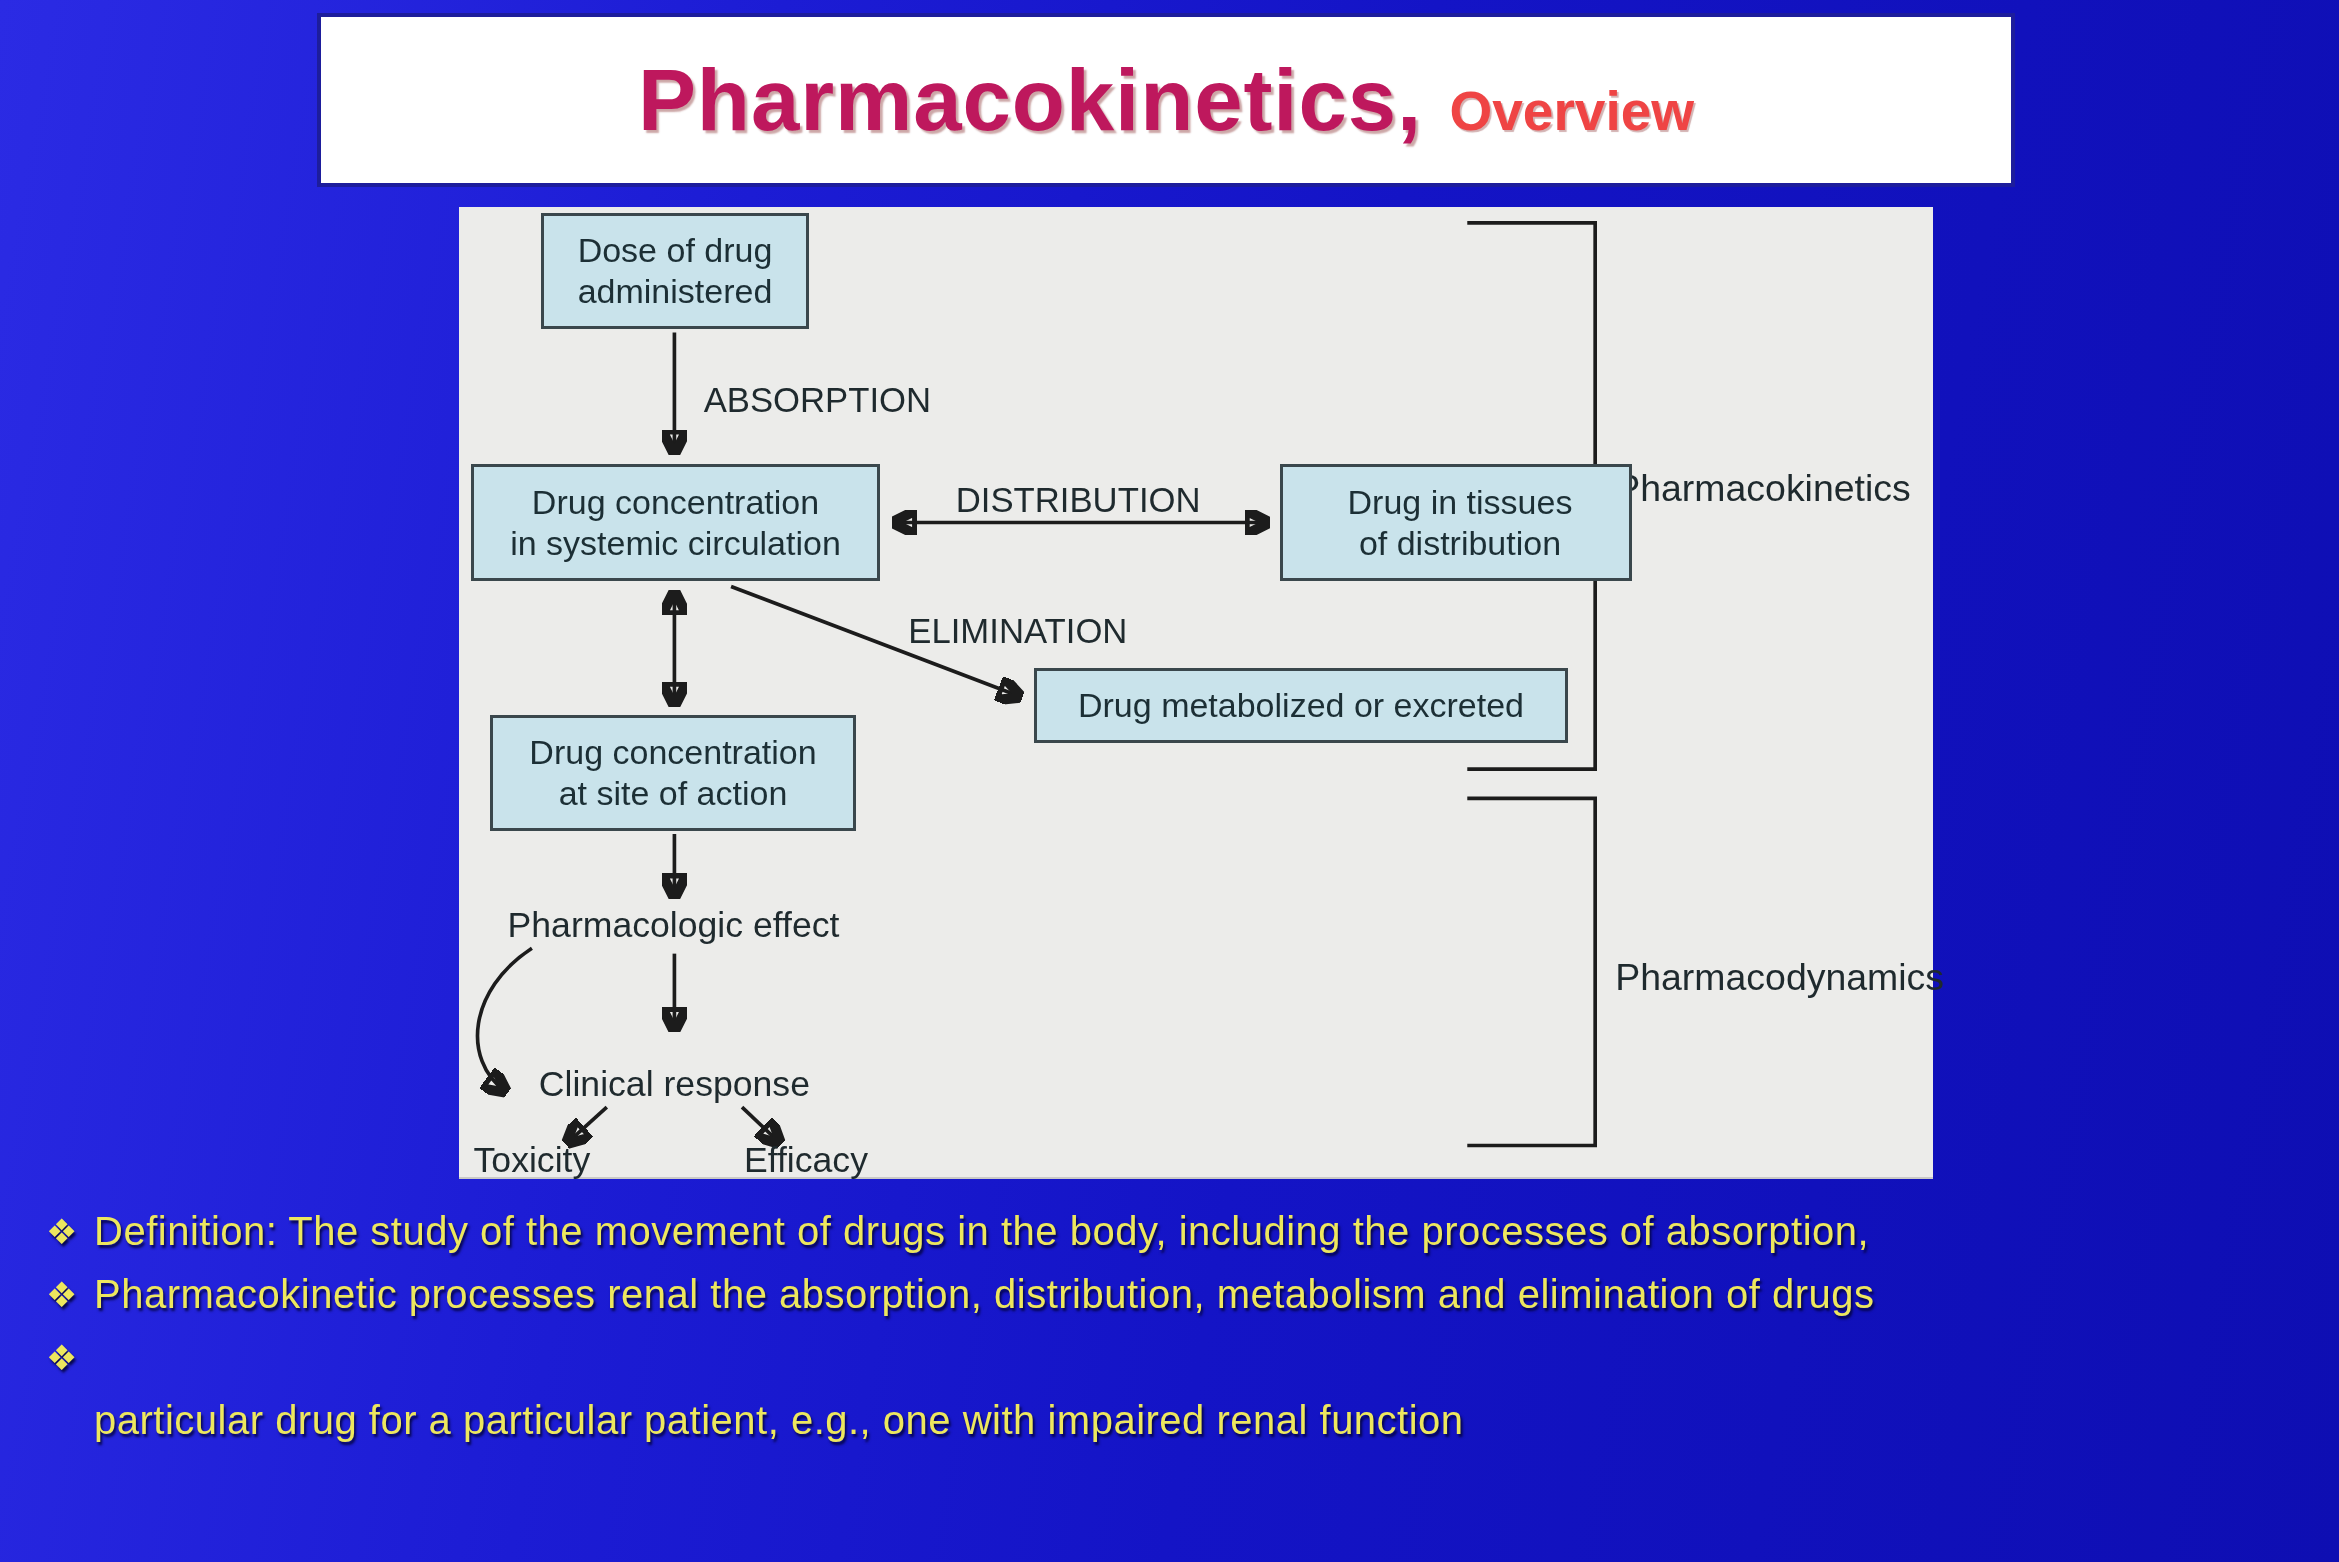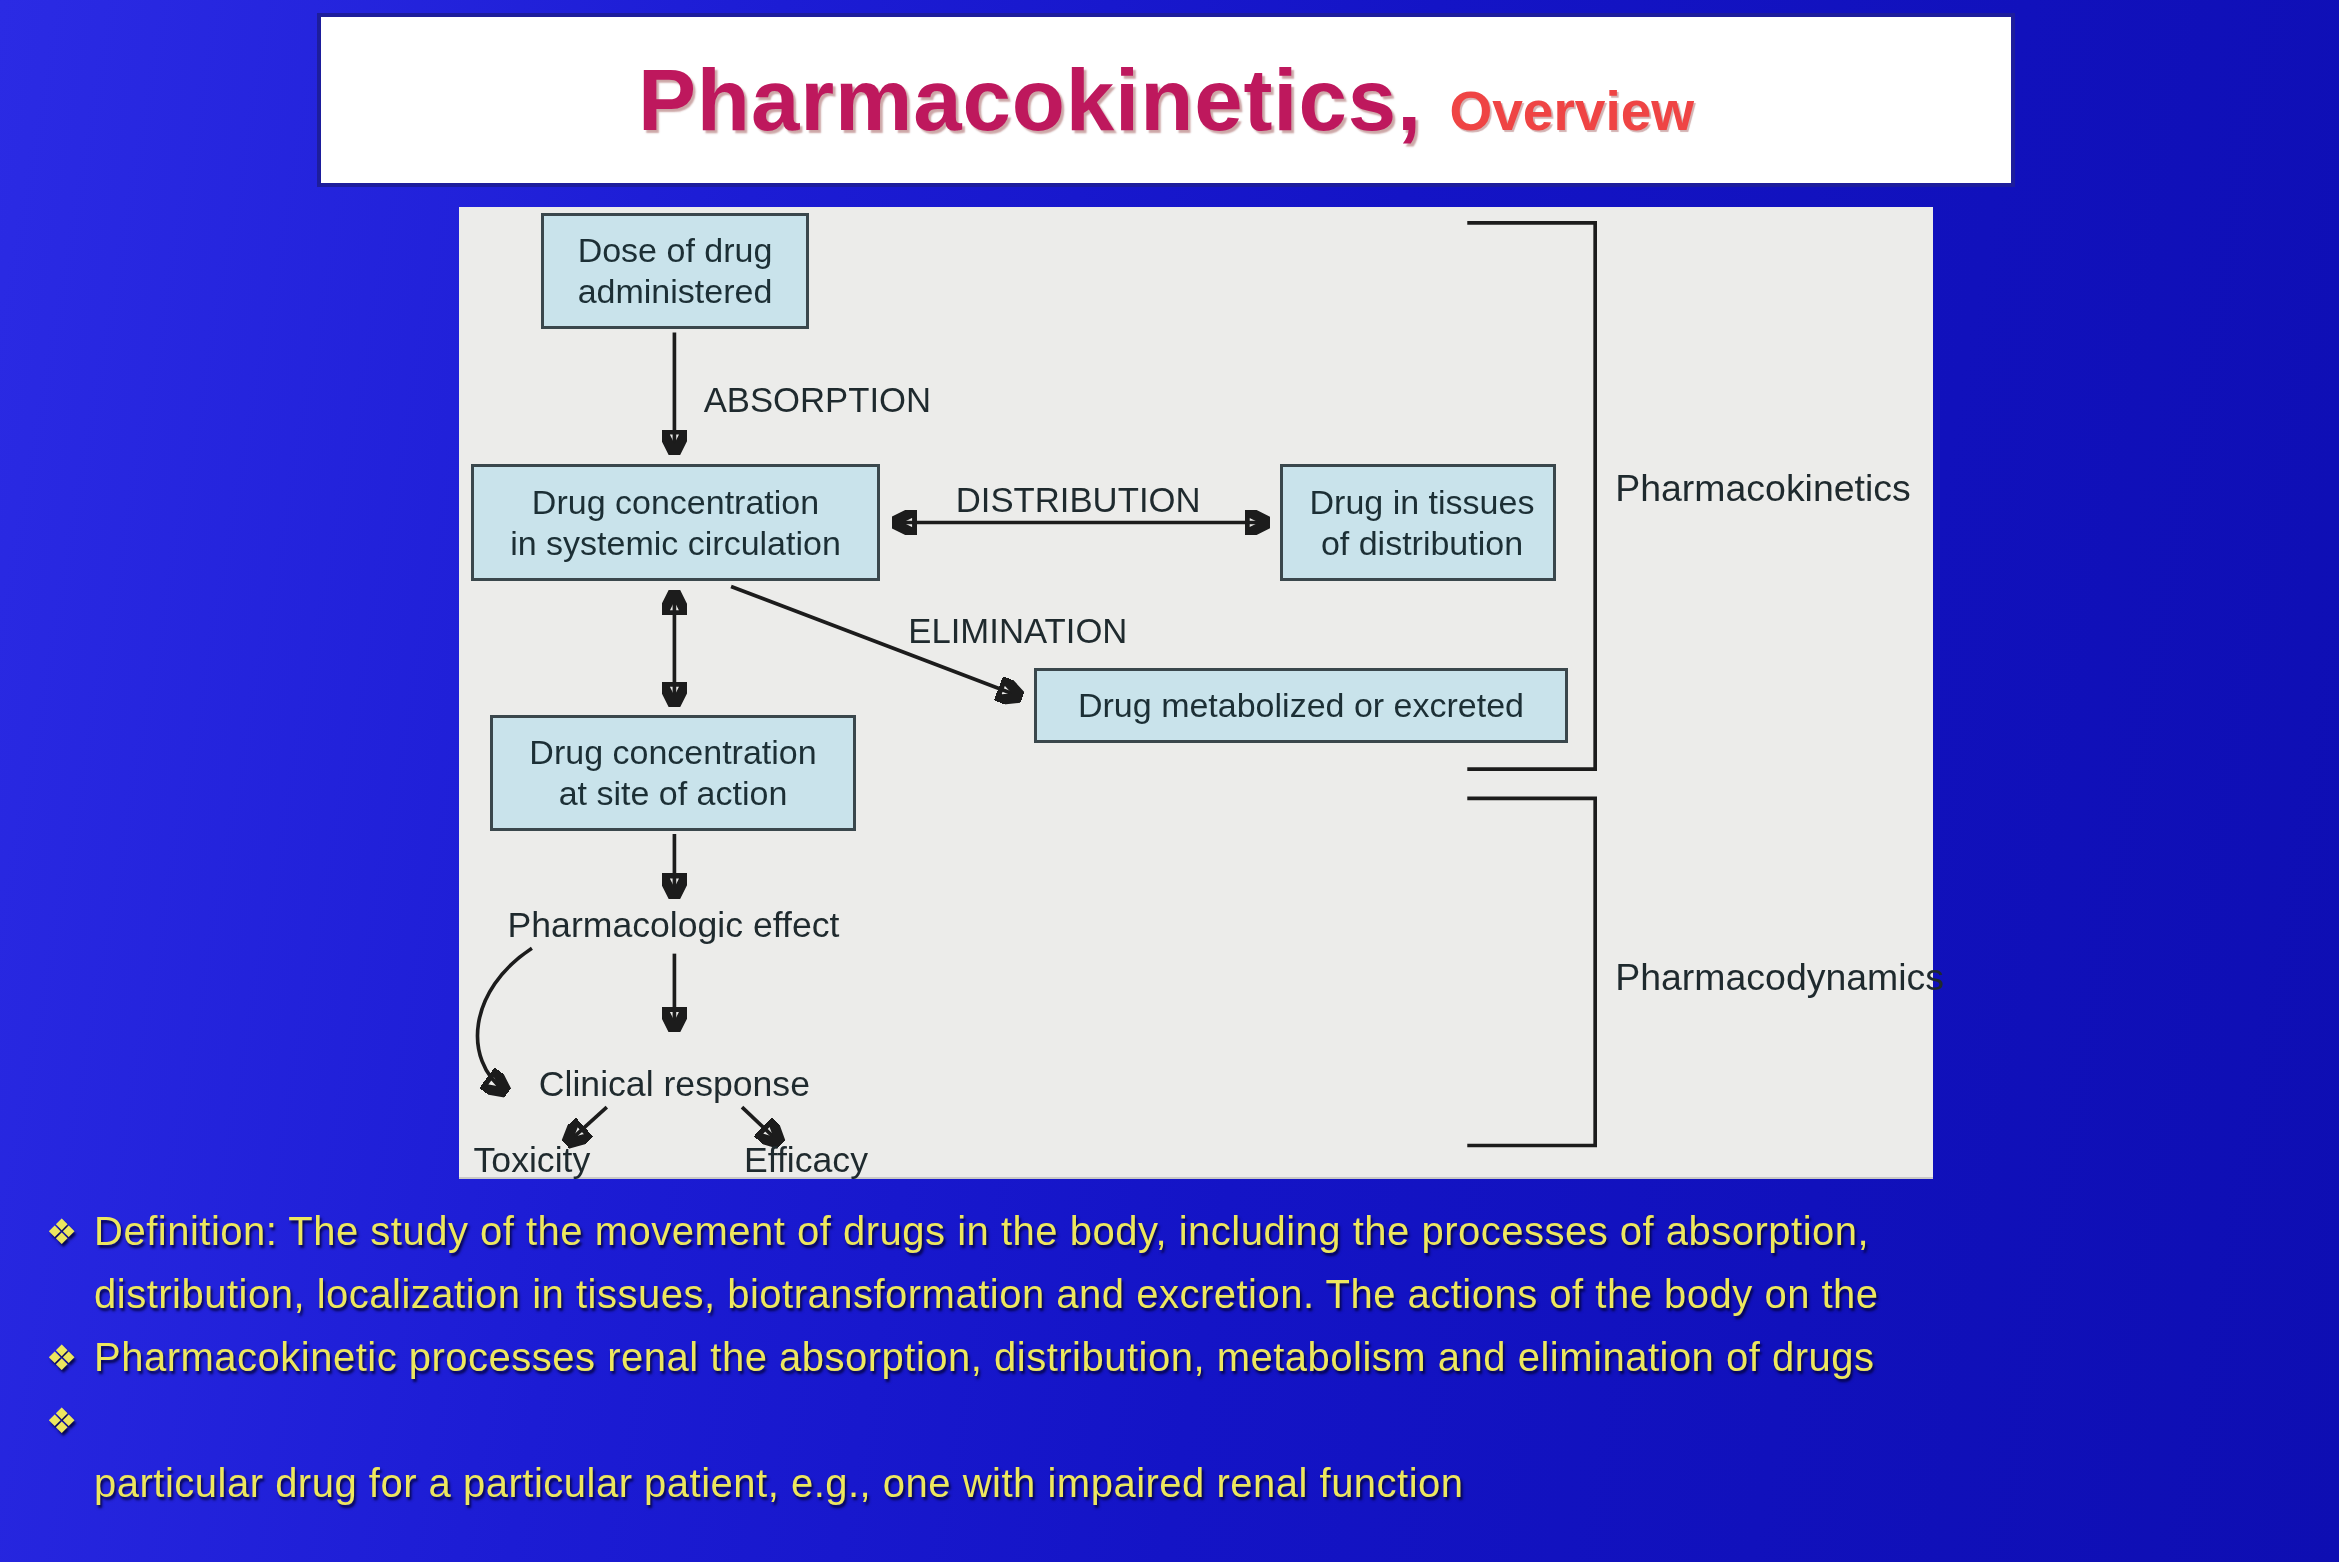--- a/index.html
+++ b/index.html
@@ -28,21 +28,21 @@
     position:absolute;left:459px;top:207px;width:1474px;height:970px;
     background:#ececea;border-bottom:2.7px solid #c9c9c6;
   }
   .dbox{
     position:absolute;background:#c9e3eb;border:3.7px solid #3a474c;box-sizing:border-box;
     display:flex;flex-direction:column;align-items:center;justify-content:center;
     text-align:right;color:#1c2f35;font-size:34px;line-height:1.2;z-index:3;
   }
   #box-dose       {left:541px; top:213px; width:268px; height:116px;}
   #box-systemic   {left:471px; top:464px; width:409px; height:117px;}
-  #box-tissues    {left:1280px;top:464px; width:276px; height:117px;padding-left:8px;}
+  #box-tissues    {left:1280px;top:464px; width:352px; height:117px;padding-left:8px;}
   #box-metabolized{left:1034px;top:668px; width:534px; height:75px;}
   #box-site       {left:490px; top:715px; width:366px; height:116px;}
   
   #svg-layer{position:absolute;left:0;top:0;width:2339px;height:1562px;z-index:2;}
   #svg-layer line,#svg-layer path,#svg-layer polyline{stroke:#1c1c1c;stroke-width:4;fill:none;}
   #svg-layer text{fill:#1f2a2e;font-family:"Liberation Sans",sans-serif;}
   .proc{font-size:38px;}
   .flowlbl{font-size:39px;}
   .bracketlbl{font-size:41px;}
   
@@ -127,23 +127,20 @@
     <span>Drug concentration</span>
     <span>at site of action</span>
   </div>
 
   <div id="bullets">
     <div class="bline">
       <span class="marker">❖</span>
       <span>Definition: The study of the movement of drugs in the body, including the processes of absorption,</span>
     </div>
     <div class="bline">
-      <span>distribution, localization in tissues, biotransformation and excretion. The actions of the body on the</span>
-    </div>
-    <div class="bline">
       <span class="marker">❖</span>
       <span>Pharmacokinetic processes renal the absorption, distribution, metabolism and elimination of drugs</span>
     </div>
     <div class="bline">
       <span class="marker">❖</span>
     </div>
     <div class="bline">
       <span>particular drug for a particular patient, e.g., one with impaired renal function</span>
     </div>
   </div>

